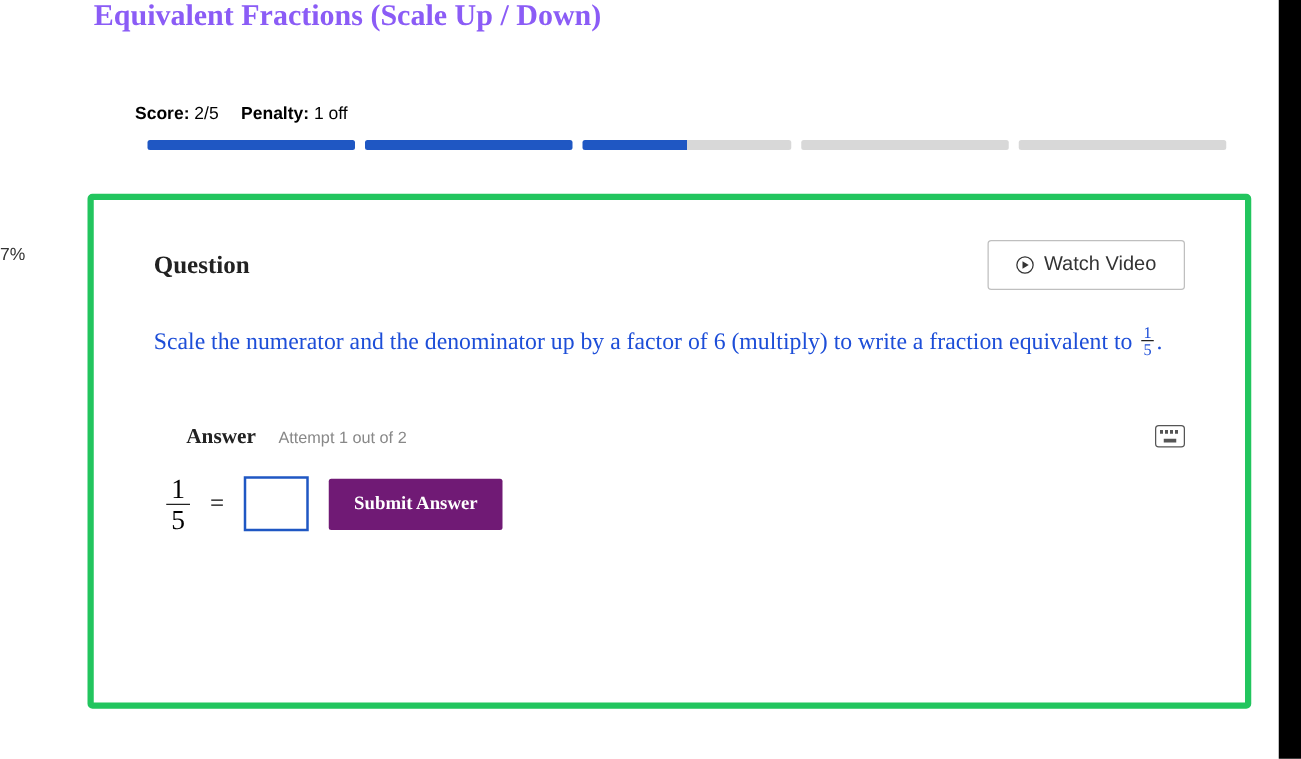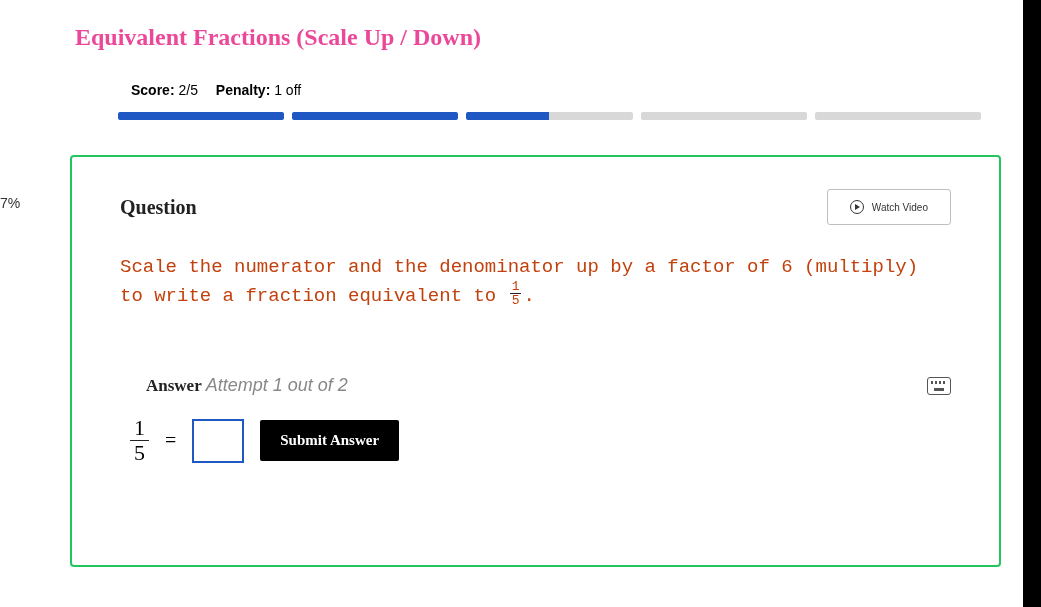--- a/index.html
+++ b/index.html
@@ -15,28 +15,28 @@
       position: absolute;
       left: 0;
       top: 195px;
       font-size: 14px;
       color: #333;
       font-family: Arial, sans-serif;
     }
     .page-title {
       position: absolute;
       left: 75px;
-      top: 24px;
+      top: 0;
       font-size: 24px;
       font-weight: bold;
-      color: #ec4899;
+      color: #8b5cf6;
     }
     .score-bar {
       position: absolute;
-      left: 131px;
+      left: 108px;
       top: 82px;
       font-size: 14px;
       color: #000;
       font-family: Arial, sans-serif;
     }
     .score-bar .score-label { font-weight: bold; }
     .penalty-label { font-weight: bold; margin-left: 14px; }
     .penalty-value { font-weight: normal; }
     .progress-row {
       position: absolute;
@@ -55,42 +55,42 @@
     .progress-seg.filled { background: #1f57c3; }
     .progress-seg.half {
       background: linear-gradient(to right, #1f57c3 0%, #1f57c3 50%, #d8d8d8 50%, #d8d8d8 100%);
     }
     .card {
       position: absolute;
       left: 70px;
       top: 155px;
       right: 40px;
       bottom: 40px;
-      border: 2px solid #22c55e;
+      border: 5px solid #22c55e;
       border-radius: 4px;
       padding: 32px 48px 40px 48px;
       background: #fff;
     }
     .q-header {
       display: flex;
       justify-content: space-between;
       align-items: center;
       margin-bottom: 28px;
     }
     .q-heading {
       font-size: 20px;
       font-weight: bold;
       color: #222;
     }
     .q-buttons { display: flex; gap: 18px; }
     .outline-btn {
       border: 1px solid #bfbfbf;
       background: #fff;
       padding: 10px 22px;
-      font-size: 10px;
+      font-size: 16px;
       color: #333;
       font-family: Arial, sans-serif;
       border-radius: 3px;
       cursor: pointer;
       display: inline-flex;
       align-items: center;
       gap: 8px;
     }
     .play-icon {
       width: 14px; height: 14px;
@@ -102,24 +102,24 @@
     .play-icon::after {
       content: "";
       width: 0; height: 0;
       border-left: 5px solid #333;
       border-top: 3px solid transparent;
       border-bottom: 3px solid transparent;
       margin-left: 1px;
     }
     .prompt {
       font-size: 19px;
-      color: #c2410c;
+      color: #1d4ed8;
       line-height: 1.5;
-      margin-bottom: 65px;
-      font-family: Liberation Mono, monospace;
+      margin-bottom: 50px;
+      font-family: Liberation Serif, serif;
     }
     .inline-frac {
       display: inline-flex;
       flex-direction: column;
       align-items: center;
       vertical-align: middle;
       font-size: 13px;
       line-height: 1;
       margin: 0 2px;
       position: relative;
@@ -133,25 +133,25 @@
       align-items: center;
       margin-bottom: 20px;
     }
     .answer-label {
       font-size: 17px;
       font-weight: bold;
       color: #222;
       margin-left: 26px;
     }
     .attempt-label {
-      font-size: 18px;
+      font-size: 13px;
       color: #888;
       font-family: Arial, sans-serif;
+      margin-left: 14px;
       font-weight: normal;
-      font-style: italic;
     }
     .keyboard-icon {
       width: 24px; height: 18px;
       border: 1.5px solid #555;
       border-radius: 3px;
       position: relative;
       cursor: pointer;
     }
     .keyboard-icon::before {
       content: "";
@@ -183,21 +183,21 @@
     .equals { font-size: 20px; }
     .answer-input {
       width: 52px; height: 44px;
       border: 2px solid #1f57c3;
       background: #fff;
       text-align: center;
       font-size: 18px;
       outline: none;
     }
     .submit-btn {
-      background: #000000;
+      background: #701a75;
       color: #fff;
       border: none;
       padding: 12px 20px;
       font-size: 15px;
       font-weight: bold;
       font-family: Georgia, serif;
       cursor: pointer;
       border-radius: 2px;
     }
     .right-black {

